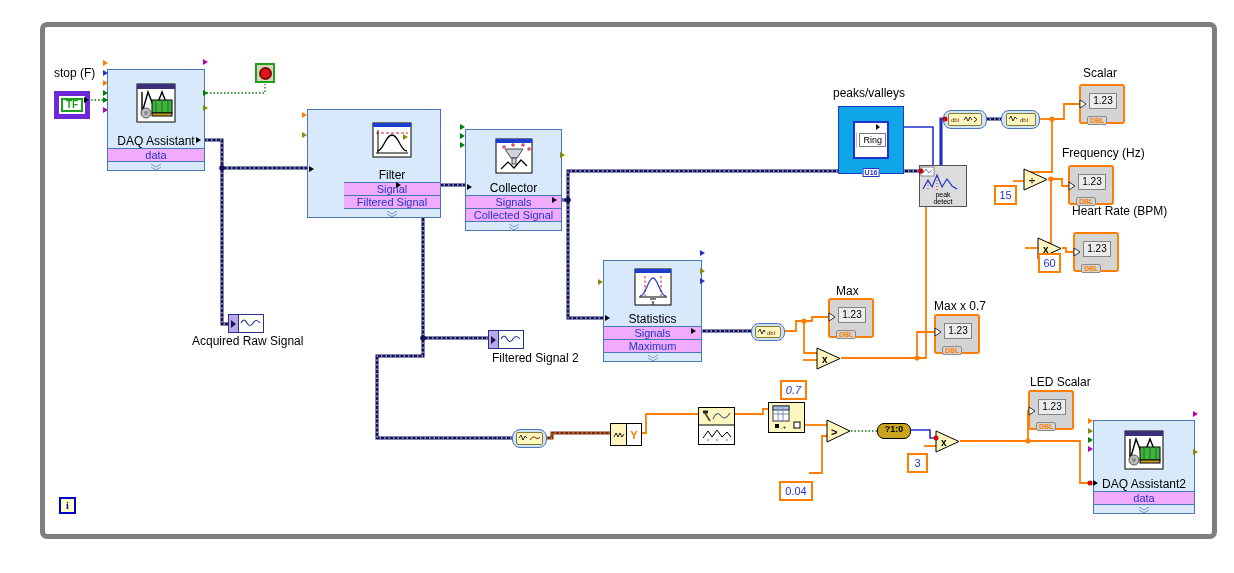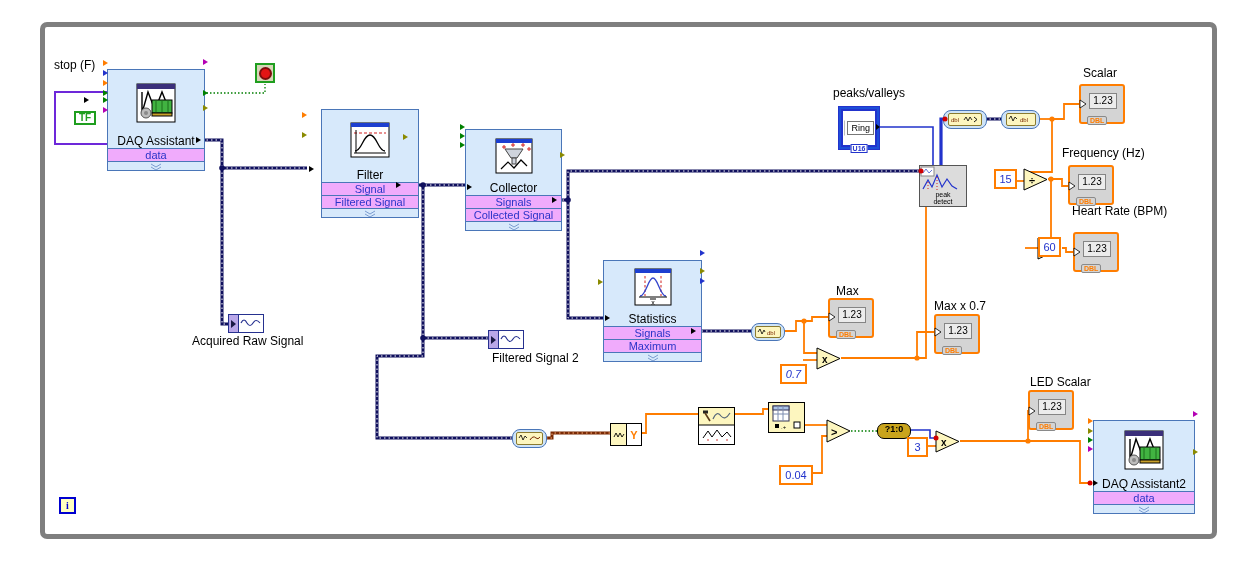--- a/index.html
+++ b/index.html
@@ -20,42 +20,42 @@
         color:#2b35c8;font-size:11px;text-align:center;overflow:hidden;}
   .xchev{height:8px;border-top:1px solid #4a76b8;display:flex;align-items:center;justify-content:center;}
   
   .ind{position:absolute;z-index:2;border:2px solid #ff7d00;border-radius:3px;background:#d4d4d4;}
   .ind-val{position:absolute;left:8px;top:7px;width:26px;height:14px;border:1px solid #858585;
            background:#ececec;font-size:10px;line-height:14px;text-align:center;color:#000;}
   .ind-type{position:absolute;left:6px;bottom:-3px;font-size:7px;font-weight:bold;color:#ff7d00;
             background:#d4d4d4;border:1px solid #8a8a8a;border-radius:2px;line-height:7px;padding:0 2px;}
   
   .const{position:absolute;z-index:2;border:2px solid #ff7d00;background:#fff;color:#2233cc;
-         font-size:11px;display:flex;align-items:center;justify-content:center;}
+         font-size:11px;display:flex;align-items:center;justify-content:center;margin-top:16px;}
   
   .gind{position:absolute;z-index:2;border:1px solid #26318f;background:#fff;display:flex;}
   .gind-arrow{width:9px;background:#b9a7e8;border-right:1px solid #26318f;position:relative;}
   .gind-arrow:after{content:"";position:absolute;left:2px;top:5px;border-left:5px solid #1a1a45;
                     border-top:4px solid transparent;border-bottom:4px solid transparent;}
   
   .caps{position:absolute;z-index:2;border:1px solid #4a76b8;border-radius:8px;background:#cfe4f7;
         display:flex;align-items:center;justify-content:center;}
   .caps-in{background:#fdf6bf;border:1px solid #8a7a30;border-radius:2px;display:flex;
            align-items:center;justify-content:center;}
   
   .pd{position:absolute;z-index:2;background:#dcdcdc;border:1px solid #555;}
   .sel{position:absolute;z-index:2;background:#c9a41c;border:1px solid #000;border-radius:7px;
        color:#000;font-size:9px;font-weight:bold;display:flex;align-items:flex-start;justify-content:center;}
-  .tfbox{position:absolute;z-index:2;border:2px solid #6d28d9;background:#fff;padding:18px;}
+  .tfbox{position:absolute;z-index:2;border:5px solid #6d28d9;background:#fff;padding:2px;}
   .tfinner{border:2px solid #1f9e1f;background:#fff;color:#1f9e1f;font-weight:bold;font-size:10px;
            text-align:center;line-height:10px;padding:0 3px;}
   .stopbtn{position:absolute;z-index:2;width:16px;height:16px;border:2px solid #1f9e1f;
            background:#d6d6b8;display:flex;align-items:center;justify-content:center;}
   .stopdot{width:9px;height:9px;border-radius:50%;background:#e31414;border:2px solid #7d0d0d;}
-  .ring{position:absolute;z-index:2;border:1px solid #2233cc;background:#1d4ed8;padding:2px;}
+  .ring{position:absolute;z-index:2;border:1px solid #2233cc;background:#0ea5e9;padding:14px;}
   .ringinner{border:2px solid #2233cc;background:#fff;height:100%;box-sizing:border-box;
              display:flex;align-items:center;justify-content:center;gap:2px;padding:1px;}
   .ringbox{border:1px solid #777;background:#fff;font-size:9px;color:#000;padding:0 3px;line-height:12px;}
   .ringtype{position:absolute;left:50%;bottom:-4px;transform:translateX(-50%);font-size:7px;font-weight:bold;
             color:#2233cc;background:#fff;border:1px solid #2233cc;line-height:7px;padding:0 1px;}
   .infobox{position:absolute;z-index:2;width:13px;height:13px;border:2px solid #0000d0;background:#ffffc0;
            color:#0000d0;font-weight:bold;font-size:10px;font-family:"Liberation Serif",serif;
            display:flex;align-items:center;justify-content:center;}
   .opnode{position:absolute;z-index:2;}
   
@@ -144,21 +144,21 @@
       <circle cx="423" cy="338" r="2.8" fill="#10105e"></circle>
       <circle cx="568" cy="200" r="2.8" fill="#10105e"></circle>
       <circle cx="1052" cy="119" r="2.6" fill="#ff7d00"></circle>
       <circle cx="1051" cy="179" r="2.6" fill="#ff7d00"></circle>
       <circle cx="804" cy="321" r="2.6" fill="#ff7d00"></circle>
       <circle cx="917" cy="358" r="2.6" fill="#ff7d00"></circle>
       <circle cx="1028" cy="441" r="2.6" fill="#ff7d00"></circle>
     </g>
   </svg>
 
-  <div class="lbl" style="left:54px;top:58px;">stop (F)</div>
+  <div class="lbl" style="left:54px;top:66px;">stop (F)</div>
   <div class="lbl" style="left:833px;top:86px;">peaks/valleys</div>
   <div class="lbl" style="left:1083px;top:66px;">Scalar</div>
   <div class="lbl" style="left:1062px;top:146px;">Frequency (Hz)</div>
   <div class="lbl" style="left:1072px;top:204px;">Heart Rate (BPM)</div>
   <div class="lbl" style="left:836px;top:284px;">Max</div>
   <div class="lbl" style="left:934px;top:299px;">Max x 0.7</div>
   <div class="lbl" style="left:1030px;top:375px;">LED Scalar</div>
   <div class="lbl" style="left:192px;top:334px;">Acquired Raw Signal</div>
   <div class="lbl" style="left:492px;top:351px;">Filtered Signal 2</div>
 
@@ -201,21 +201,21 @@
     <div class="xtitle">DAQ Assistant</div>
     <div class="xrow">data</div>
     <div class="xchev">
       <svg width="14" height="7">
           <path d="M2,1 L7,4 L12,1" fill="none" stroke="#7a9bd0"></path>
           <path d="M2,4 L7,7 L12,4" fill="none" stroke="#7a9bd0"></path>
         </svg>
     </div>
   </div>
 
-  <div class="xvi" style="left:321px;top:97px;width:96px;height:107px;">
+  <div class="xvi" style="left:307px;top:97px;width:96px;height:107px;padding-left:36px;">
     <div class="xicon">
       <svg width="40" height="36" viewBox="0 0 40 36">
         <rect x="1" y="1" width="38" height="34" fill="#fff" stroke="#000"></rect>
         <rect x="1" y="1" width="38" height="4" fill="#1d3fd0"></rect>
         <line x1="4" y1="11" x2="36" y2="11" stroke="#d02020" stroke-dasharray="3 2"></line>
         <path d="M5,29 C12,29 13,13 20,13 C27,13 28,29 35,29" fill="none" stroke="#000" stroke-width="1.3"></path>
         <line x1="4" y1="31" x2="36" y2="31" stroke="#000"></line>
         <line x1="6" y1="8" x2="6" y2="31" stroke="#000"></line>
       </svg>
     </div>

